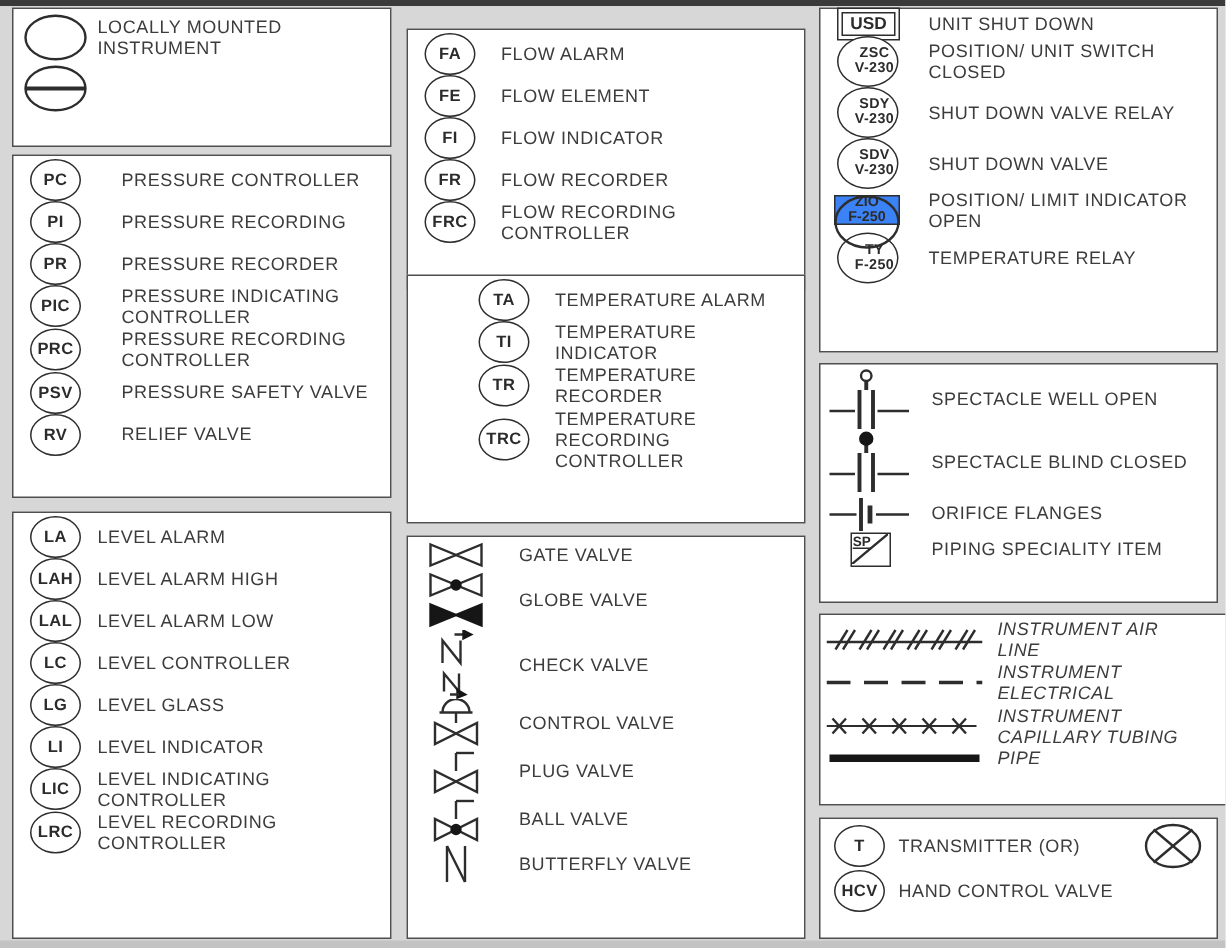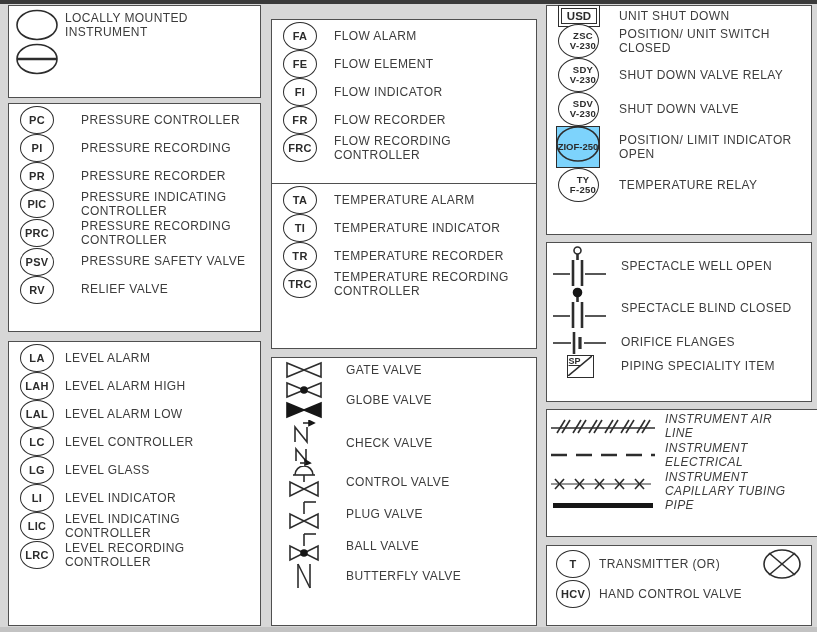--- a/index.html
+++ b/index.html
@@ -13,21 +13,21 @@
   #bottomstrip{position:absolute;left:0;bottom:0;width:817px;height:5px;background:#c3c3c3;}
   .panel{
     position:absolute; background:#ffffff; border:1.5px solid #4f4f4f;
     display:flex; flex-direction:column; justify-content:flex-start;
     box-sizing:border-box; padding:2px 0;
   }
   #panel-general{left:8px;top:5px;width:253px;height:93px;}
   #panel-pressure{left:8px;top:103px;width:253px;height:229px;}
   #panel-level{left:8px;top:341px;width:253px;height:285px;}
   #panel-flow{left:271px;top:19px;width:266px;height:174px;}
-  #panel-temperature{left:271px;top:183px;width:266px;height:166px;}
+  #panel-temperature{left:271px;top:183px;width:266px;height:166px;padding-left:36px;}
   #panel-valves{left:271px;top:357px;width:266px;height:269px;}
   #panel-shutdown{left:546px;top:5px;width:266px;height:230px;}
   #panel-fittings{left:546px;top:242px;width:266px;height:160px;}
   #panel-lines{left:546px;top:409px;width:276px;height:128px;font-style:italic;}
   #panel-misc{left:546px;top:545px;width:266px;height:81px;}
 
   .row{display:flex;align-items:center;}
   .sym{width:56px;display:flex;justify-content:center;align-items:center;flex:none;}
   .lbl{
     font-size:12px; letter-spacing:0.4px; line-height:1.2; color:#3c3c3c;
@@ -51,23 +51,23 @@
     font-size:11px;font-weight:bold;color:#2b2b2b;letter-spacing:0.3px;
     background:#fff;box-sizing:border-box;flex:none;
   }
   .tag.two{width:41px;height:34px;flex-direction:column;font-size:9.5px;line-height:10px;}
   .tag.two i{font-style:normal;display:block;margin-left:10px;}
   .tagbox{
     display:inline-block;border:1.5px solid #2d2d2d;outline:1.5px solid #2d2d2d;outline-offset:2px;
     font-size:11.5px;font-weight:bold;color:#2b2b2b;padding:1px 5px;background:#fff;margin-left:2px;
   }
   .tag-boxed{
-    position:relative;width:44px;height:42px;border:1.6px solid #2d2d2d;box-sizing:border-box;
-    display:flex;flex-direction:row;align-items:center;justify-content:center;
-    font-size:9.5px;line-height:10px;font-weight:bold;color:#2b2b2b;background:#7dd3fc;flex:none;
+    position:relative;width:44px;height:20px;border:1.6px solid #2d2d2d;box-sizing:border-box;
+    display:flex;flex-direction:column;align-items:center;justify-content:center;
+    font-size:9.5px;line-height:10px;font-weight:bold;color:#2b2b2b;background:#3b82f6;flex:none;
   }
   .tag-boxed svg{position:absolute;left:-1px;top:-1px;}
   .tag-boxed i{font-style:normal;display:block;z-index:1;}
   .spbox{
     position:relative;width:27px;height:23px;border:1.6px solid #2d2d2d;box-sizing:border-box;
     display:inline-block;background:#fff;
   }
   .spbox b{position:absolute;left:1px;top:0px;font-size:9px;color:#2b2b2b;letter-spacing:0;text-decoration:underline;}
   .spbox svg{position:absolute;left:0;top:0;}
   .pipe{width:100px;height:5px;background:#161616;}

